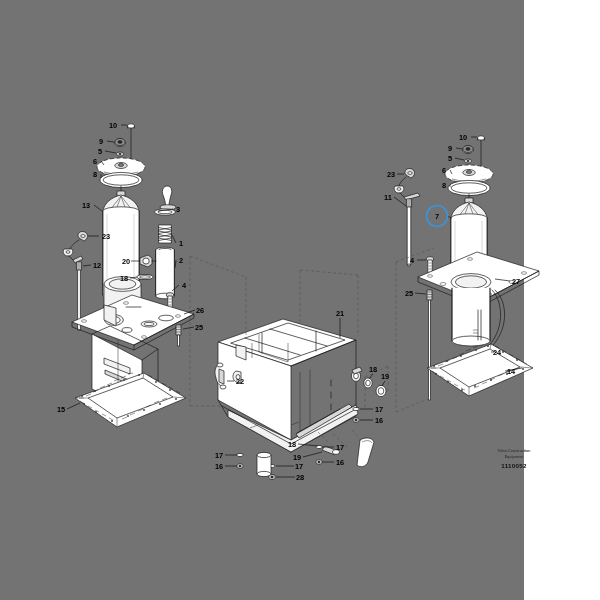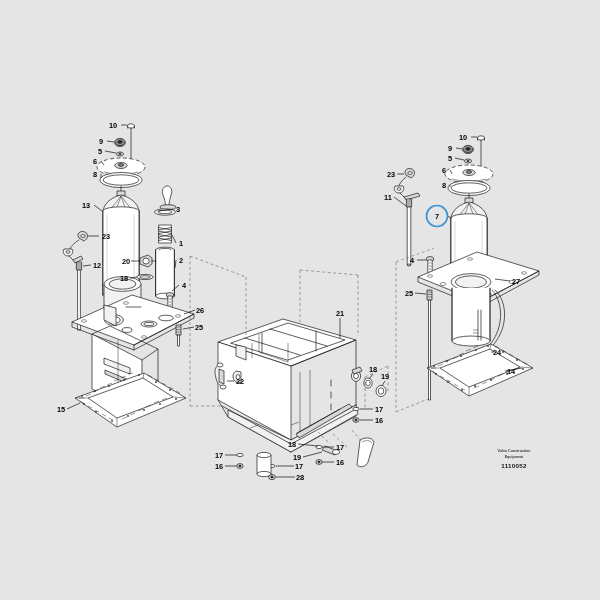--- a/index.html
+++ b/index.html
@@ -8,23 +8,23 @@
     background: #ffffff;
   }
   body {
     width: 600px;
     height: 600px;
     font-family: "Liberation Sans", sans-serif;
     overflow: hidden;
   }
   #diagram-root {
     position: relative;
-    width: 600px;
+    width: 524px;
     height: 600px;
-    background: #e5e5e5;
+    background: #737373;
   }
   svg#parts-svg {
     display: block;
     width: 600px;
     height: 600px;
   }
   .ln {
     stroke: #1a1a1a;
     stroke-width: 0.7;
     fill: none;

